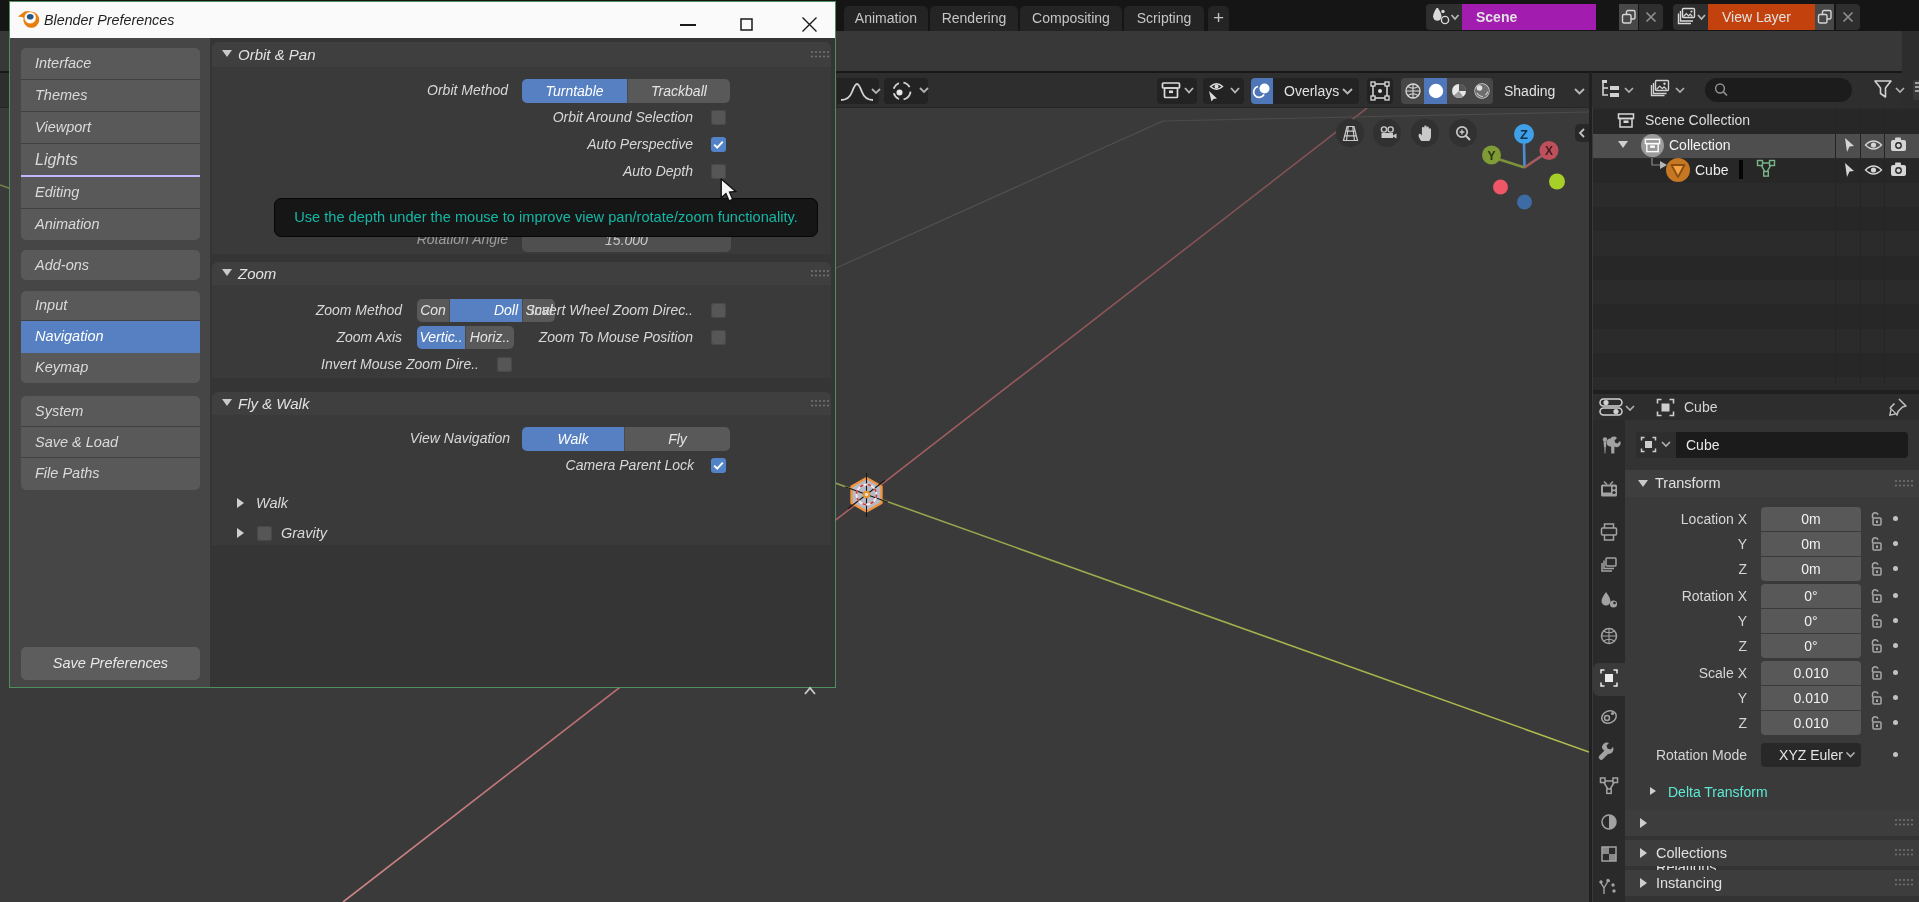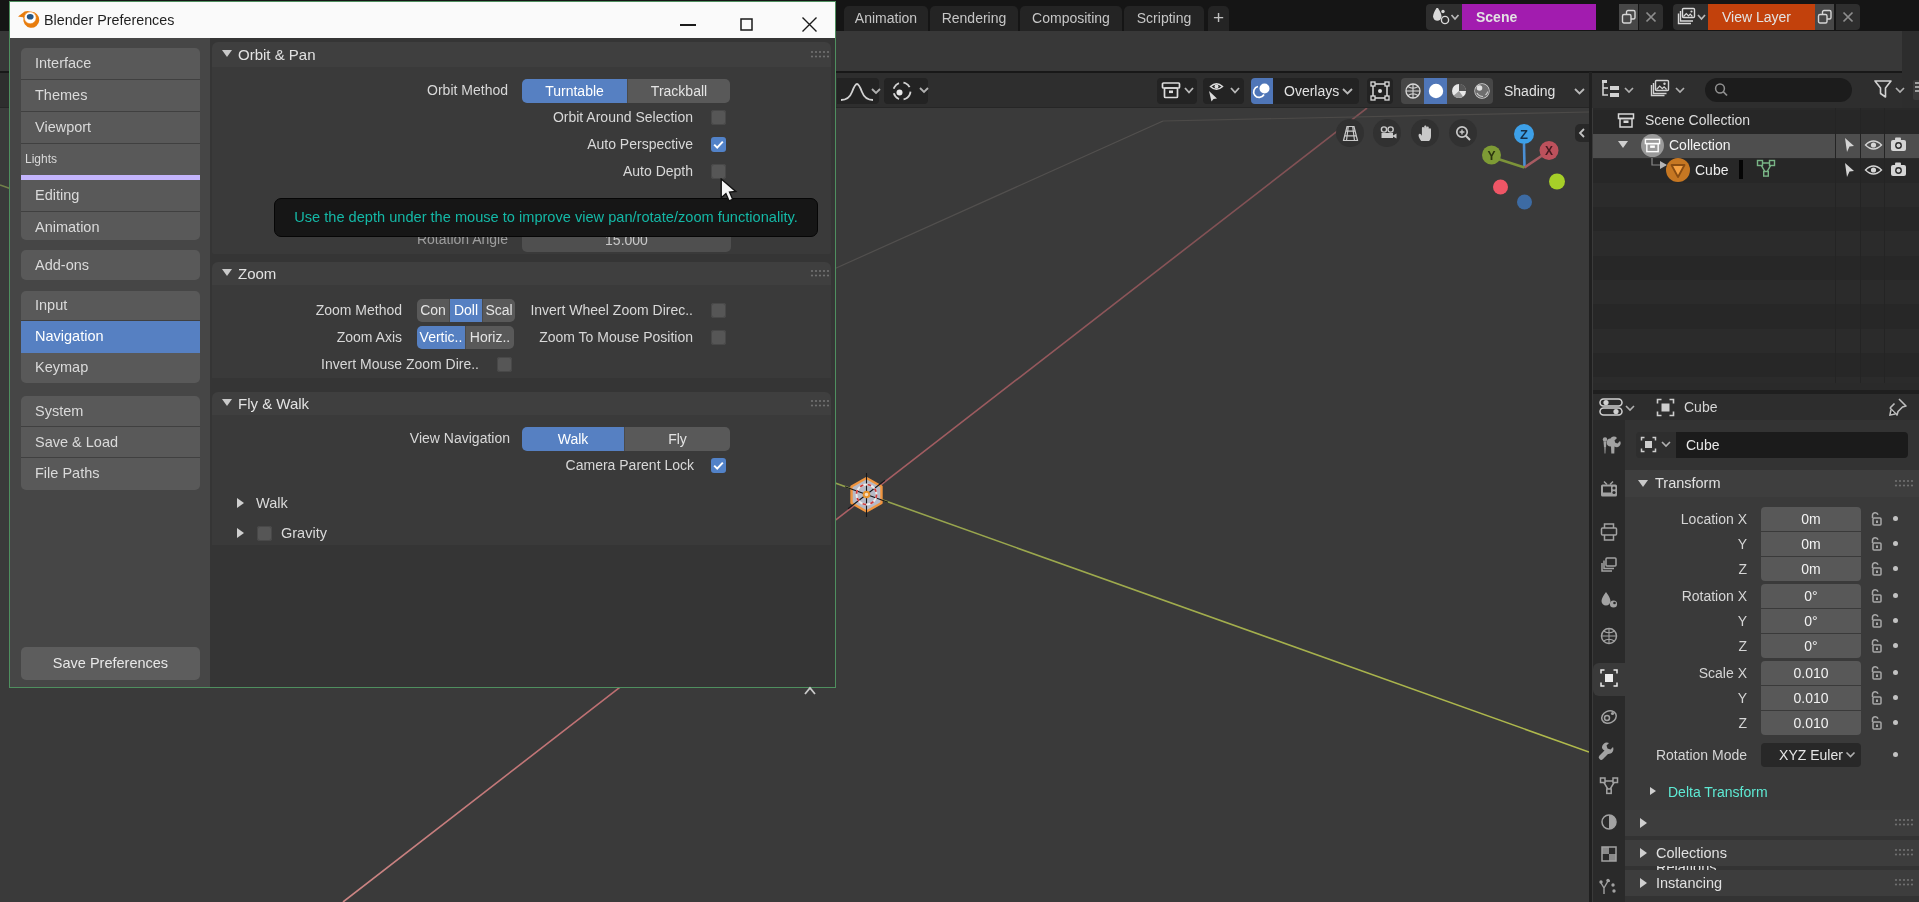--- a/index.html
+++ b/index.html
@@ -627,21 +627,21 @@
             <circle cx="10" cy="6.5" r="1.1"></circle>
             <circle cx="14" cy="2" r="1.1"></circle>
             <circle cx="14" cy="6.5" r="1.1"></circle>
             <circle cx="18" cy="2" r="1.1"></circle>
             <circle cx="18" cy="6.5" r="1.1"></circle>
           </g>
         </svg>
       </div>
     </div>
 
-<div id="prefwin" class="abs" style="left:9px;top:1px;width:825px;height:685px;border:1px solid #4f8f5f;background:#353535;">
+<div id="prefwin" class="abs" style="left:9px;top:1px;width:825px;height:685px;border:1px solid #4f8f5f;background:#353535;font-style:italic;">
 
   <div class="abs" style="left:0;top:0;width:825px;height:36px;background:#fafafa;"></div>
   <div id="titlebar">
     <svg class="abs" style="left:7px;top:3px;" width="24" height="24" viewBox="0 0 24 24">
       <path d="M4.5 10.5 L10 6 L14 6.8 A8 8 0 1 1 6.5 13 Z" fill="#e87d0d"></path>
       <path d="M1 11.5 L8 6.2 L12 7 L5.5 12.2 Z" fill="#e87d0d"></path>
       <circle cx="13.2" cy="12.8" r="6" fill="#fff"></circle>
       <circle cx="13.2" cy="12.8" r="5.9" fill="none" stroke="#e87d0d" stroke-width="0.5"></circle>
       <ellipse cx="13.2" cy="11.8" rx="3.4" ry="2.8" fill="#265787"></ellipse>
     </svg>
@@ -657,21 +657,21 @@
         </svg>
   </div>
 
   <div class="abs" style="left:0;top:36px;width:200px;height:649px;background:#464646;"></div>
   <div id="sidebar">
 
     <div class="abs" style="left:11px;top:46px;width:179px;height:192px;background:#595959;border-radius:5px;overflow:hidden;">
       <div style="height:31px;border-bottom:1px solid #404040;color:#dadada;font-size:14.5px;line-height:31px;padding-left:14px;">Interface</div>
       <div style="height:31px;border-bottom:1px solid #404040;color:#dadada;font-size:14.5px;line-height:31px;padding-left:14px;">Themes</div>
       <div style="height:31px;border-bottom:1px solid #404040;color:#dadada;font-size:14.5px;line-height:31px;padding-left:14px;">Viewport</div>
-      <div style="height:31px;border-bottom:5px solid #c4b5fd;color:#dadada;font-size:12px;line-height:31px;padding-left:4px;">Lights</div>
+      <div style="height:31px;border-bottom:2px solid #c4b5fd;color:#dadada;font-size:16px;line-height:31px;padding-left:14px;">Lights</div>
       <div style="height:31px;border-bottom:1px solid #404040;color:#dadada;font-size:14.5px;line-height:31px;padding-left:14px;">Editing</div>
       <div style="height:31px;color:#dadada;font-size:14.5px;line-height:31px;padding-left:14px;">Animation</div>
     </div>
 
     <div class="abs" style="left:11px;top:248px;width:179px;height:30px;background:#595959;border-radius:5px;color:#dadada;font-size:14.5px;line-height:30px;padding-left:14px;box-sizing:border-box;">Add-ons</div>
 
     <div class="abs" style="left:11px;top:289px;width:179px;height:92px;background:#595959;border-radius:5px;overflow:hidden;">
       <div style="height:29px;border-bottom:1px solid #404040;color:#dadada;font-size:14.5px;line-height:29px;padding-left:14px;">Input</div>
       <div style="height:31.5px;background:#5680c2;color:#fff;font-size:14.5px;line-height:31.5px;padding-left:14px;">Navigation</div>
       <div style="height:29.5px;color:#dadada;font-size:14.5px;line-height:29.5px;padding-left:14px;">Keymap</div>
@@ -740,21 +740,21 @@
             <circle cx="2" cy="6.5" r="1.1"></circle>
             <circle cx="6" cy="6.5" r="1.1"></circle>
             <circle cx="10" cy="6.5" r="1.1"></circle>
             <circle cx="14" cy="6.5" r="1.1"></circle>
             <circle cx="18" cy="6.5" r="1.1"></circle>
           </g>
         </svg>
     <div class="rlbl abs" style="left:92px;top:296.5px;width:300px;height:23px;line-height:23px;">Zoom Method</div>
     <div class="seg" style="left:407px;top:296.5px;height:23px;">
       <div style="width:32px;">Con</div>
-      <div class="on" style="width:32px;">Doll</div>
+      <div class="on" style="width:32px;padding-left:40px;">Doll</div>
       <div style="width:32px;">Scal</div>
     </div>
     <div class="rlbl abs" style="left:383px;top:300.5px;width:300px;height:15px;line-height:15px;">Invert Wheel Zoom Direc..</div>
     <div class="cb" style="left:701px;top:300.5px;"></div>
     <div class="rlbl abs" style="left:92px;top:323.5px;width:300px;height:23px;line-height:23px;">Zoom Axis</div>
     <div class="seg" style="left:407px;top:323.5px;height:23px;">
       <div class="on" style="width:48px;">Vertic..</div>
       <div style="width:48px;">Horiz..</div>
     </div>
     <div class="rlbl abs" style="left:383px;top:327.5px;width:300px;height:15px;line-height:15px;">Zoom To Mouse Position</div>

